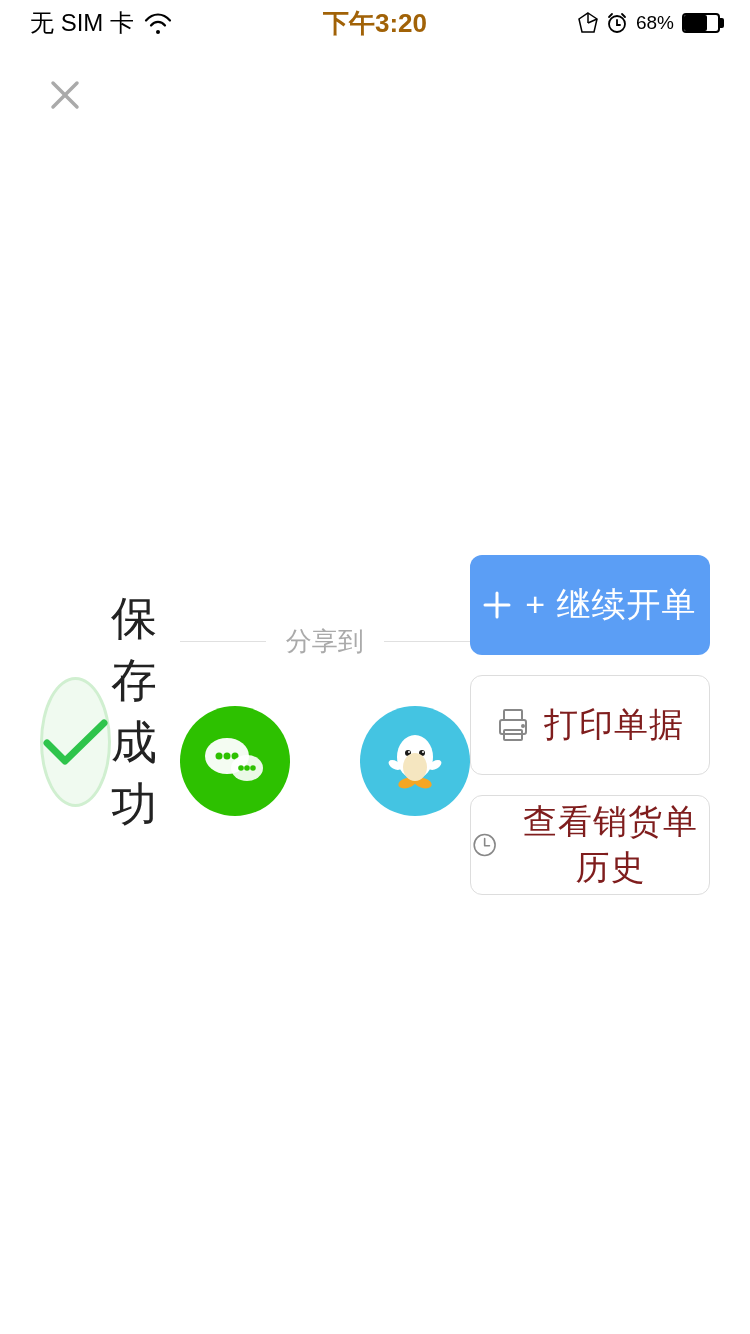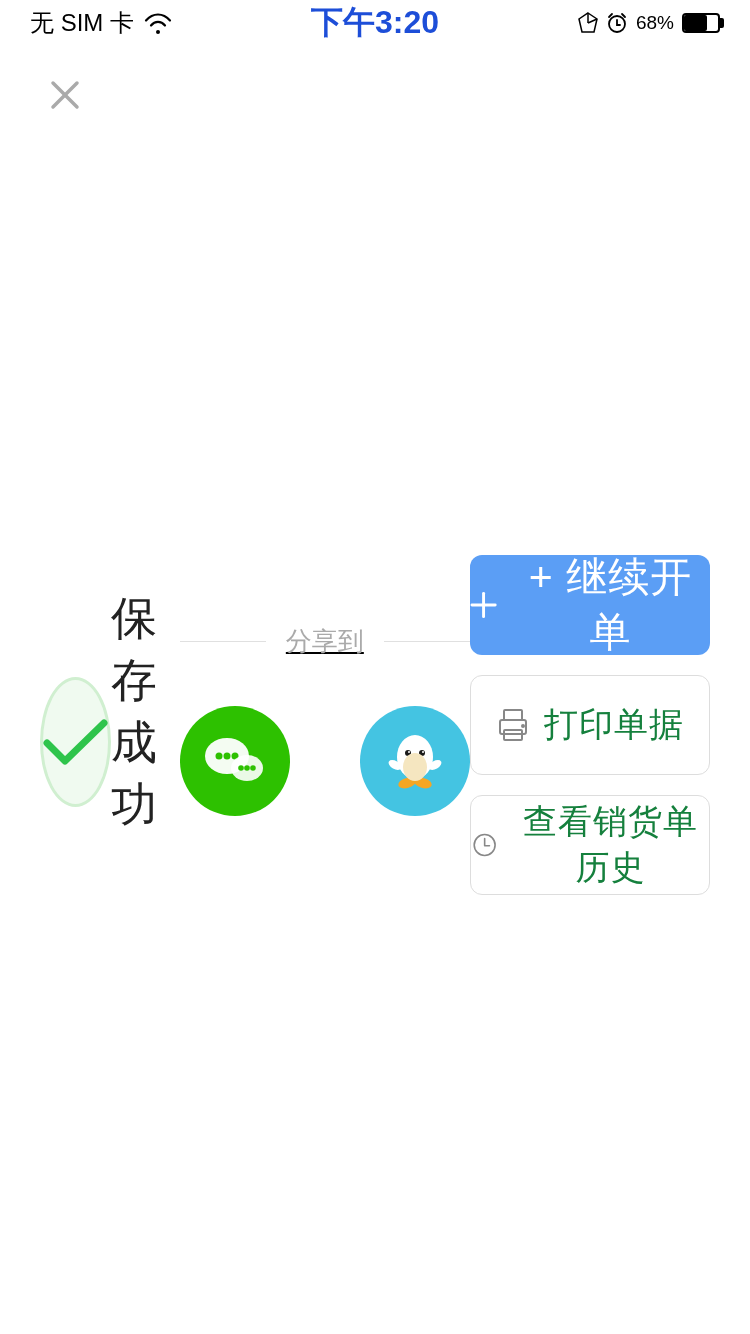--- a/index.html
+++ b/index.html
@@ -25,23 +25,23 @@
     }
     .status-left {
       font-size: 24px;
       font-weight: 500;
       color: #000;
       display: flex;
       align-items: center;
       gap: 10px;
     }
     .status-center {
-      font-size: 32px;
+      font-size: 26px;
       font-weight: 600;
-      color: #1d4ed8;
+      color: #a16207;
       position: absolute;
       left: 50%;
       transform: translateX(-50%);
     }
     .status-right {
       display: flex;
       align-items: center;
       gap: 8px;
       font-size: 19px;
       color: #000;
@@ -134,21 +134,20 @@
       flex-direction: column;
       align-items: center;
     }
     .share-divider {
       width: 100%;
       position: relative;
       display: flex;
       align-items: center;
       justify-content: center;
       margin-bottom: 47px;
-      text-decoration: underline;
     }
     .share-divider::before {
       content: '';
       position: absolute;
       left: 0;
       right: 0;
       top: 50%;
       height: 1px;
       background: #e0e0e0;
     }
@@ -207,37 +206,37 @@
       gap: 20px;
     }
 
     .btn-primary {
       width: 100%;
       height: 100px;
       border-radius: 12px;
       background: #5B9EF5;
       border: none;
       color: #fff;
-      font-size: 41px;
+      font-size: 34px;
       font-weight: 400;
       display: flex;
       align-items: center;
       justify-content: center;
       gap: 14px;
       cursor: pointer;
       letter-spacing: 1px;
     }
 
     .btn-secondary {
       width: 100%;
       height: 100px;
       border-radius: 12px;
       background: #fff;
       border: 1px solid #ddd;
-      color: #15803d;
+      color: #7f1d1d;
       font-size: 34px;
       font-weight: 400;
       display: flex;
       align-items: center;
       justify-content: center;
       gap: 14px;
       cursor: pointer;
       letter-spacing: 1px;
     }
   </style>

